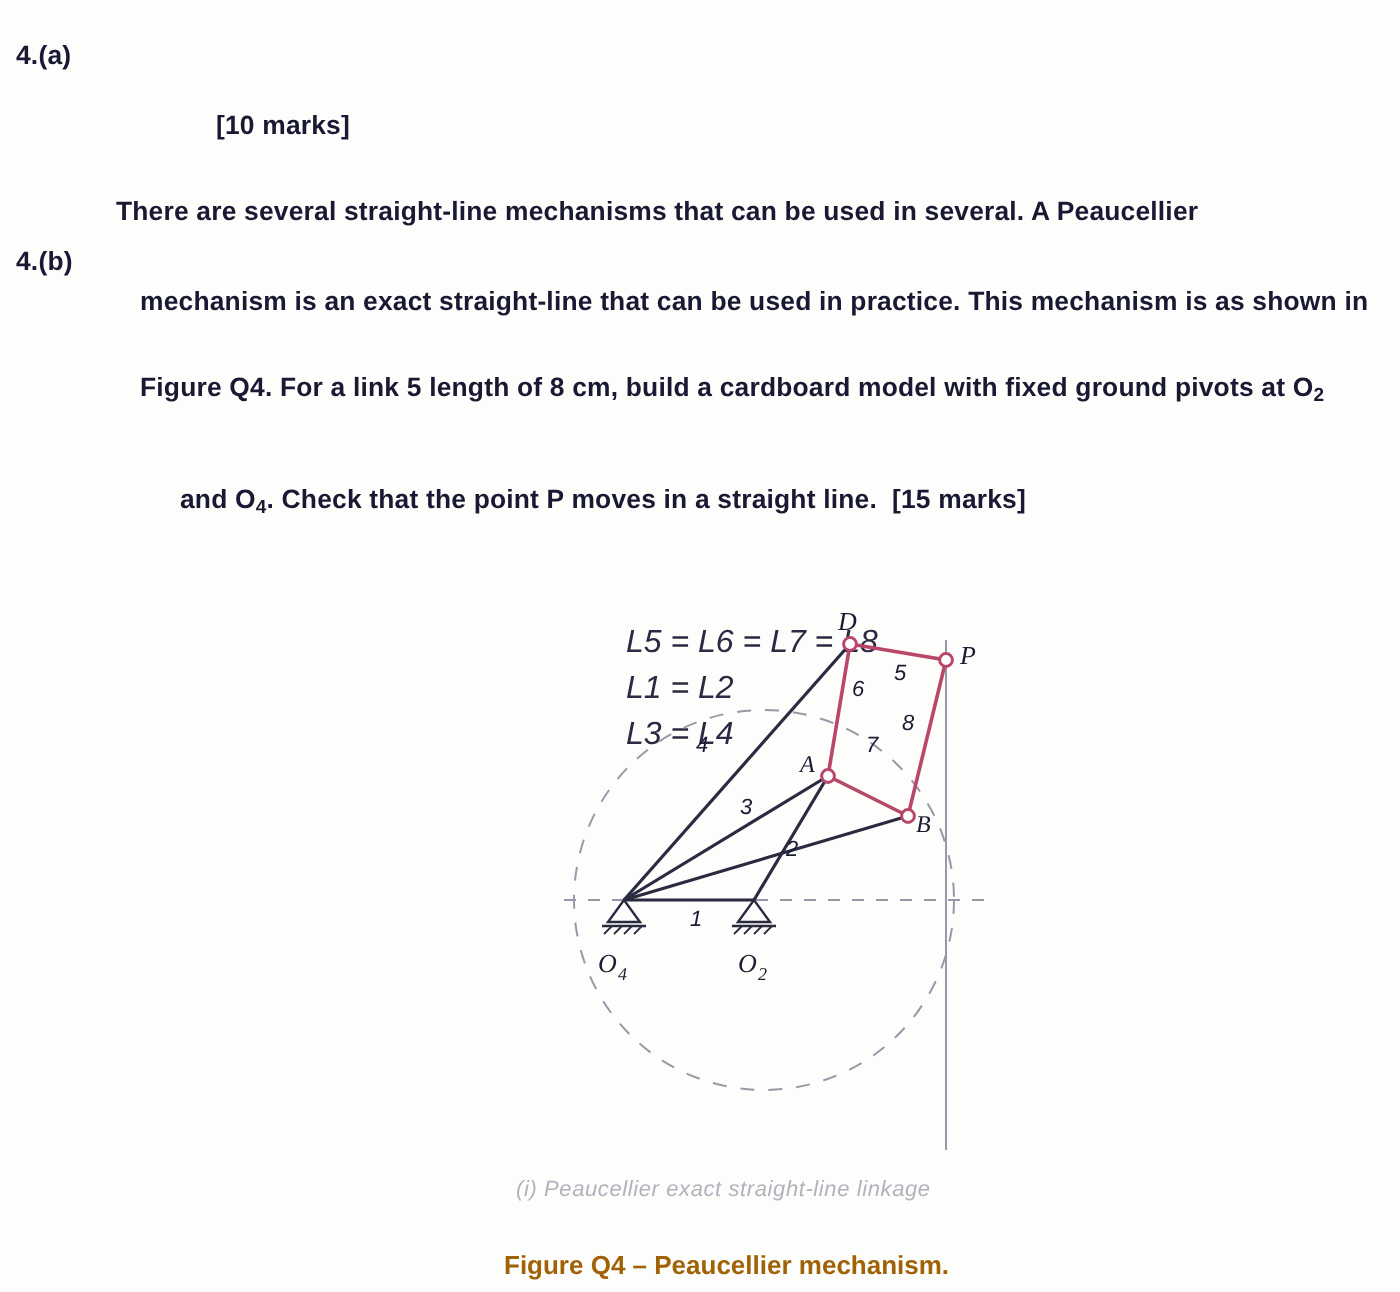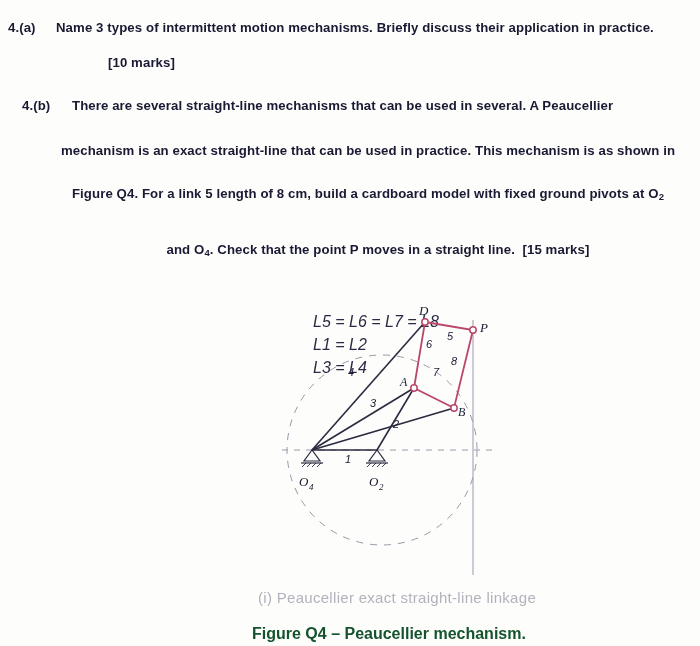--- a/index.html
+++ b/index.html
@@ -38,22 +38,22 @@
     display: flex;
     align-items: flex-start;
   }
   .label-a {
     width: 56px;
     flex: 0 0 56px;
     padding-left: 8px;
     box-sizing: border-box;
   }
   .indent-1 { padding-left: 64px; }
-  .indent-2 { padding-left: 36px; text-align: center; }
-  .indent-3 { padding-left: 22px; }
+  .indent-2 { padding-left: 70px; }
+  .indent-3 { padding-left: 8px; margin-top: 25px; }
 
   
   .figure {
     position: absolute;
     left: 262px;
     top: 300px;
     width: 300px;
     height: 300px;
   }
   .fig-legend {
@@ -64,47 +64,47 @@
     font-style: italic;
     color: #2a2a44;
     line-height: 1.45;
     margin-left: 45px;
   }
   .fig-legend span { display: block; }
   .caption-sub {
     position: absolute;
     left: 258px;
     top: 589px;
-    font-size: 15px;
+    font-size: 11px;
     color: #b4b1bd;
     letter-spacing: 0.3px;
+    font-style: italic;
   }
   .caption-main {
     position: absolute;
     left: 252px;
     top: 625px;
-    font-size: 16px;
+    font-size: 13px;
     font-weight: 700;
-    color: #14532d;
+    color: #a16207;
   }
   sub {
     font-size: 0.72em;
     vertical-align: -0.25em;
   }
   .sk { font-style: italic; }
 </style>
 </head>
 <body>
 
 <div class="page">
 
   <div class="q-block" style="top:20px;">
     <div class="row">
       <div class="line label-a">4.(a)</div>
-      <div class="line">Name 3 types of intermittent motion mechanisms. Briefly discuss their application in practice.</div>
     </div>
   </div>
 
   <div class="q-block" style="top:55px;padding-left:44px;">
     <div class="line indent-1">[10 marks]</div>
   </div>
 
   <div class="q-block" style="top:98px;">
     <div class="row">
       <div class="line indent-3" style="width:50px;flex:0 0 50px;">4.(b)</div>

